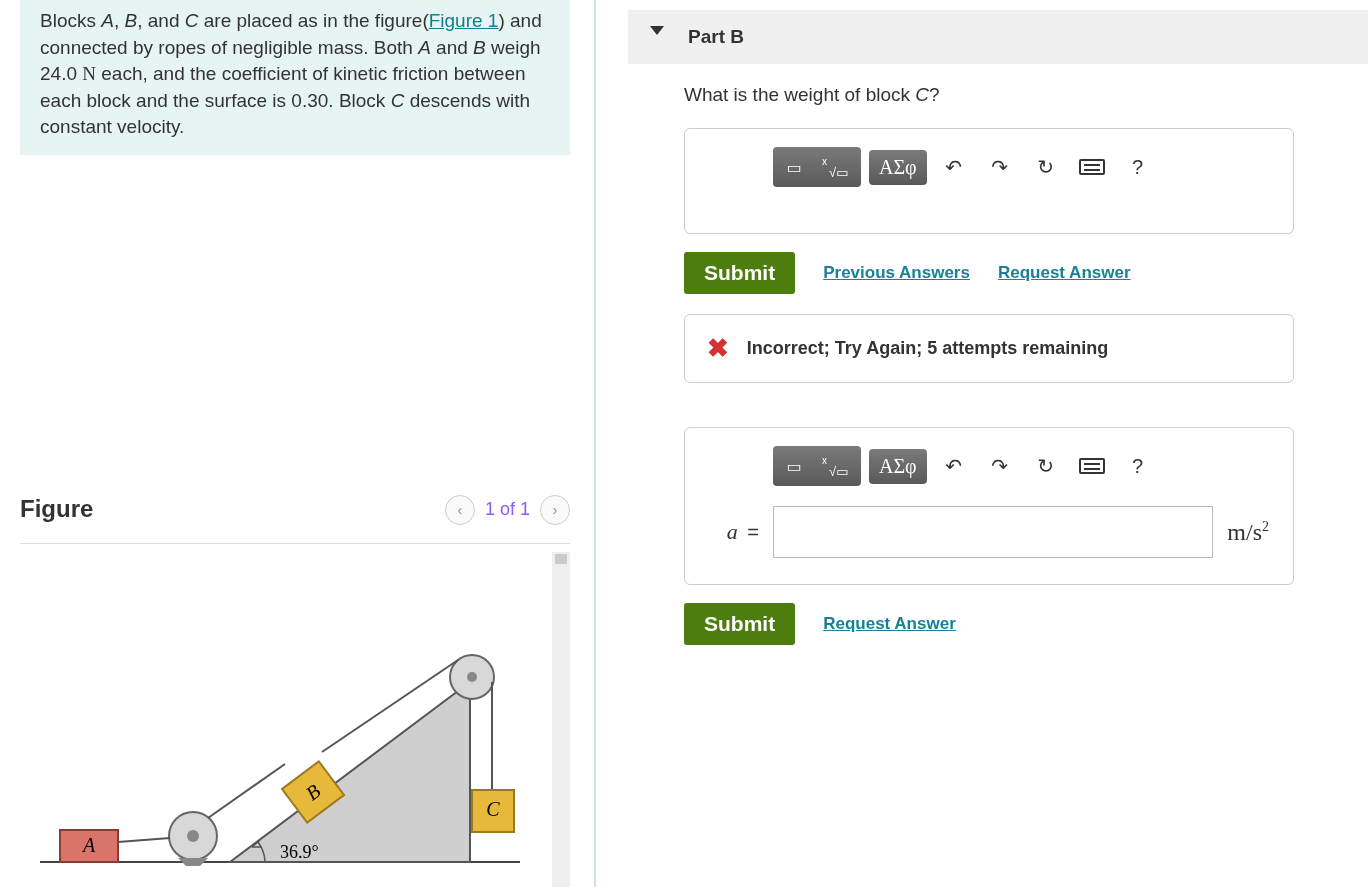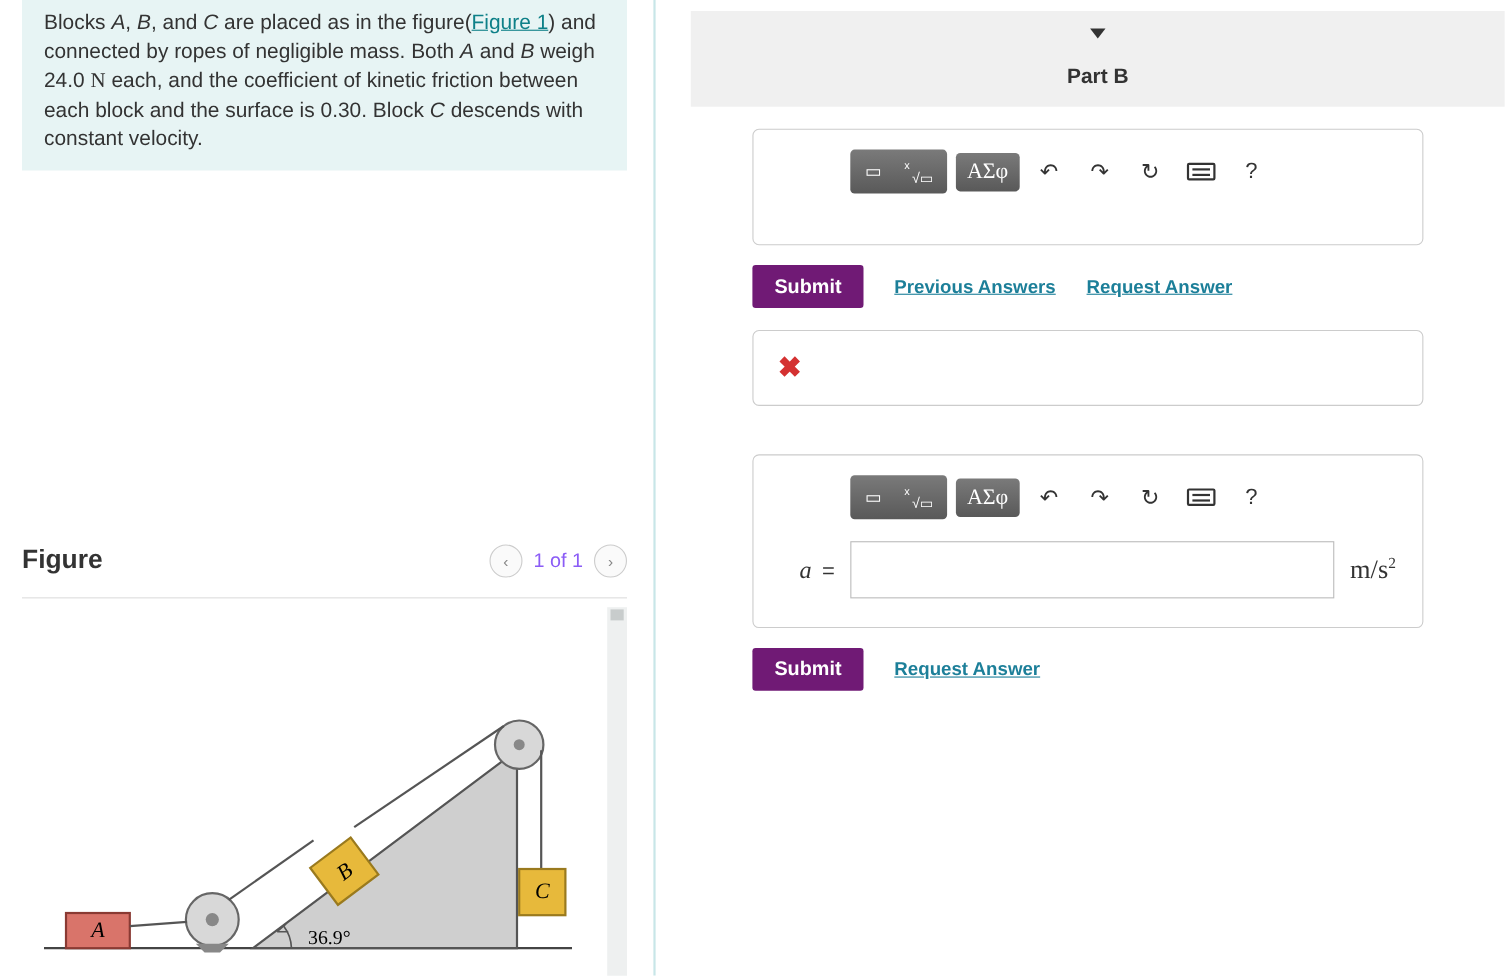--- a/index.html
+++ b/index.html
@@ -71,23 +71,21 @@
 }
 
 .right-col {
   position: absolute;
   left: 628px; top: 10px; right: 0;
 }
 .part-header {
   background: #f0f0f0;
   padding: 16px 22px;
   display: flex;
-  align-items: center;
   gap: 24px;
-  flex-direction: column;
 }
 .part-header .caret {
   width: 0; height: 0;
   border-left: 7px solid transparent;
   border-right: 7px solid transparent;
   border-top: 9px solid #333;
 }
 .part-title { font-weight: bold; font-size: 19px; color: #333; }
 .part-body { padding: 20px 0 24px 56px; }
 .question { font-size: 19px; margin-bottom: 22px; }
@@ -140,22 +138,22 @@
 .eq { font-family: Arial; font-style: normal; font-size: 20px; margin-left: 4px; }
 .ans-input {
   flex: 1; height: 52px; border: 1px solid #bbb; background: #fff;
   padding: 6px 10px; font-size: 18px;
 }
 .ans-input.focused { border: 2px solid #3a9bb5; }
 .unit-label { font-family: 'Times New Roman', serif; font-size: 24px; min-width: 30px; }
 
 .action-row { display: flex; align-items: center; gap: 28px; margin-bottom: 20px; }
 .submit-btn {
-  background: #701a75; color: #fff; border: none;
-  padding: 9px 20px; font-size: 18px; border-radius: 3px; cursor: pointer;
+  background: #4d7c0f; color: #fff; border: none;
+  padding: 9px 20px; font-size: 21px; border-radius: 3px; cursor: pointer;
   font-weight: bold;
 }
 .link-btn { color: #1c7f99; text-decoration: underline; font-weight: bold; font-size: 17px; cursor: pointer; text-align: right; }
 
 .feedback-box {
   border: 1px solid #ccc; border-radius: 6px;
   padding: 18px 22px; max-width: 610px;
   display: flex; align-items: center; gap: 18px;
 }
 .x-icon { color: #d43131; font-size: 26px; font-weight: bold; }
@@ -226,20 +224,23 @@
 
 <div class="vr"></div>
 
 <div class="right-col">
 
   <div class="part-header">
     <div class="caret"></div>
     <div class="part-title">Part B</div>
   </div>
   <div class="part-body">
+    <div class="question">
+      <span>What is the weight of block </span><span class="ital">C</span><span>?</span>
+    </div>
     <div class="answer-box">
       <div class="toolbar-row">
         <div class="tb-group">
           <div class="tb-btn">▭</div>
           <div class="tb-btn compound">
               <svg width="30" height="24">
                 <text x="0" y="10" fill="#fff" font-size="10">x</text>
                 <text x="7" y="22" fill="#fff" font-size="13">√▭</text>
               </svg>
             </div>
@@ -254,20 +255,21 @@
         <div class="tb-icon">?</div>
       </div>
     </div>
     <div class="action-row">
       <button class="submit-btn">Submit</button>
       <span class="link-btn">Previous Answers</span>
       <span class="link-btn">Request Answer</span>
     </div>
     <div class="feedback-box">
       <span class="x-icon">✖</span>
+      <span class="feedback-text">Incorrect; Try Again; 5 attempts remaining</span>
     </div>
   </div>
 
   <div class="part-body">
     <div class="answer-box">
       <div class="toolbar-row">
         <div class="tb-group">
           <div class="tb-btn">▭</div>
           <div class="tb-btn compound">
               <svg width="30" height="24">

